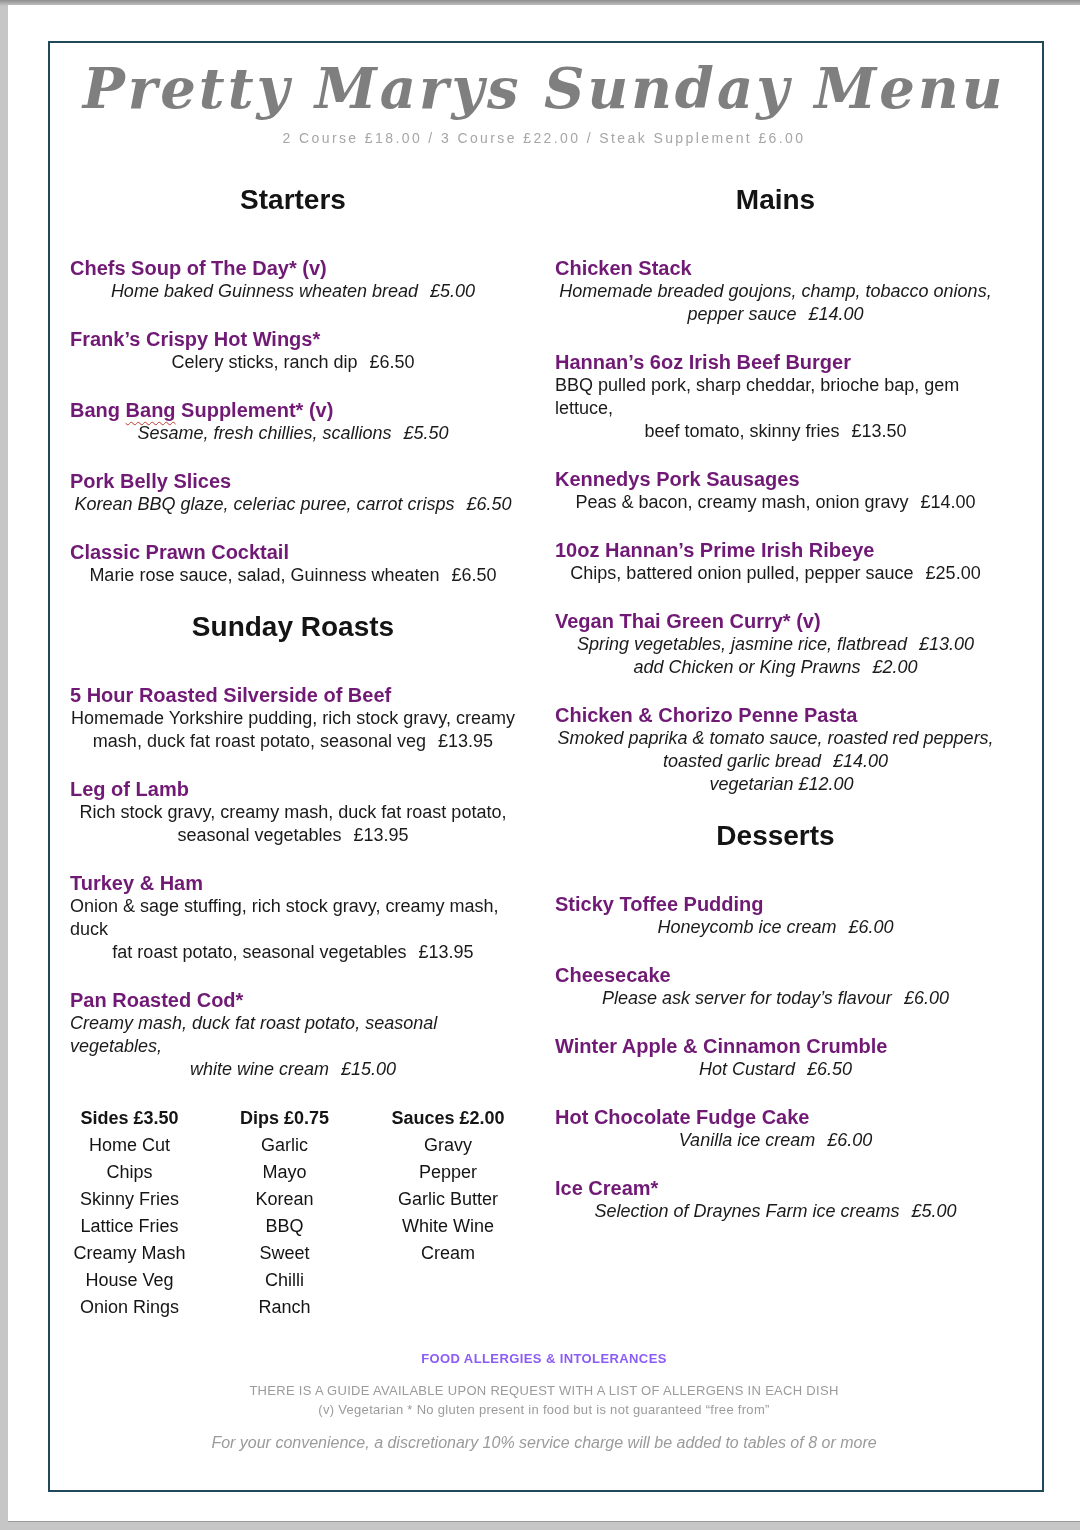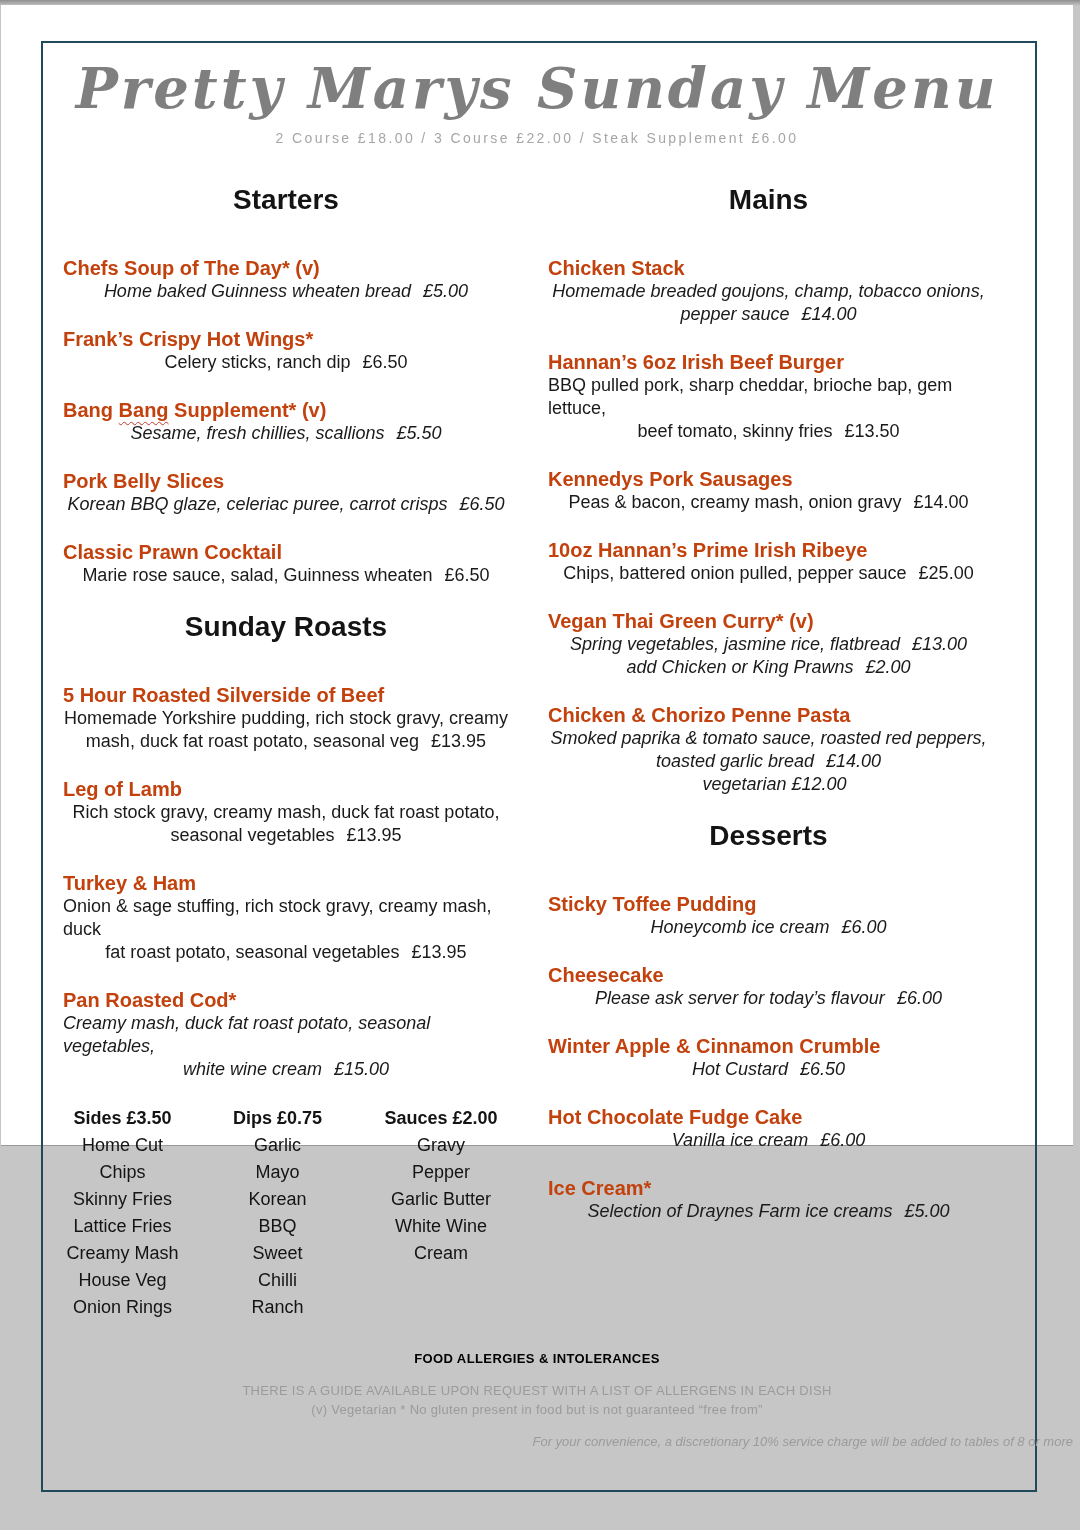--- a/index.html
+++ b/index.html
@@ -8,22 +8,22 @@
     font-family:"Liberation Sans", sans-serif;
     -webkit-font-smoothing:antialiased;
   }
   .canvas {
     position:relative;
     width:1080px; height:1530px;
     background:linear-gradient(#8f8f8f 0px, #c6c6c6 6px, #c6c6c6 100%);
     overflow:hidden;
   }
   .page {
-    position:absolute; left:1px; top:5px;
-    width:1072px; height:1140px;
+    position:absolute; left:8px; top:5px;
+    width:1072px; height:1516px;
     background:#ffffff;
     box-shadow:0 1px 0 #9a9a9a;
   }
   .frame {
     position:absolute; left:40px; top:36px;
     width:996px; height:1451px;
     border:2px solid var(--border-teal, #20495a);
     box-sizing:border-box;
     pointer-events:none;
   }
@@ -52,21 +52,21 @@
     align-items:start;
   }
   .section-heading {
     margin:0 0 40px; text-align:center;
     font-size:28px; font-weight:bold; color:#141414;
   }
   .section-heading.mid { margin-top:18px; }
 
   .item { margin-bottom:24px; }
   .item-name {
-    font-size:20px; font-weight:bold; color:#c2410c;
+    font-size:20px; font-weight:bold; color:#701a75;
     line-height:24px;
   }
   .desc-line {
     display:flex; justify-content:center;
     font-size:18px; color:#1a1a1a; line-height:23px;
   }
   .italic { font-style:italic; }
   .price { white-space:nowrap; margin-left:12px; }
   .squiggle {
     text-decoration:underline;
@@ -79,24 +79,24 @@
   .extras {
     display:flex; justify-content:center; gap:50px;
     margin-top:16px; text-align:center;
     font-size:18px; line-height:27px; color:#141414;
   }
   .extras-heading { font-weight:bold; }
 
   .page-footer { text-align:center; margin-top:30px; color:#9b9b9b; }
   .footer-title {
     margin:0 0 17px; font-size:13px; font-weight:bold;
-    letter-spacing:0.4px; color:#000000;
+    letter-spacing:0.4px; color:#8b5cf6;
   }
   .footer-line { margin:0 0 4px; font-size:13px; letter-spacing:0.3px; }
-  .service-note { margin:17px 0 0; font-size:13px; font-style:italic;text-align:right; }
+  .service-note { margin:17px 0 0; font-size:16px; font-style:italic; }
 </style>
 </head>
 <body>
 
 <div class="canvas">
   <div class="page">
     <div class="frame"></div>
     <div class="content">
 
       <header>

